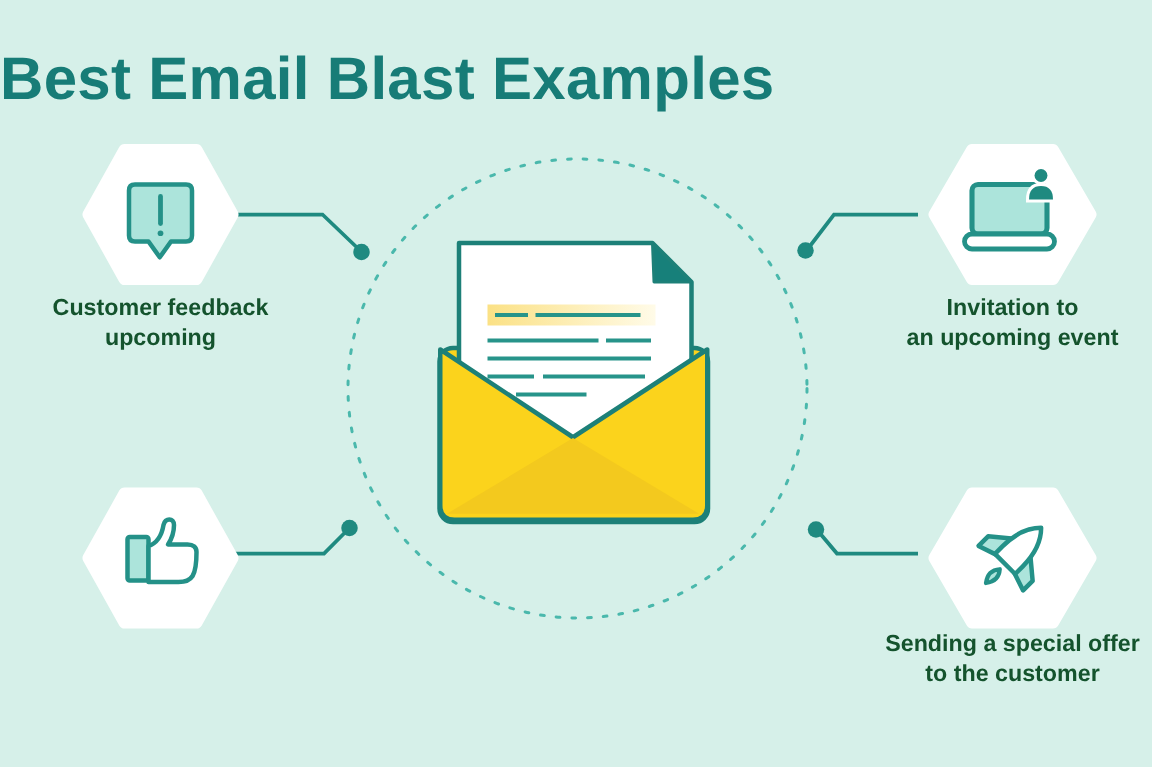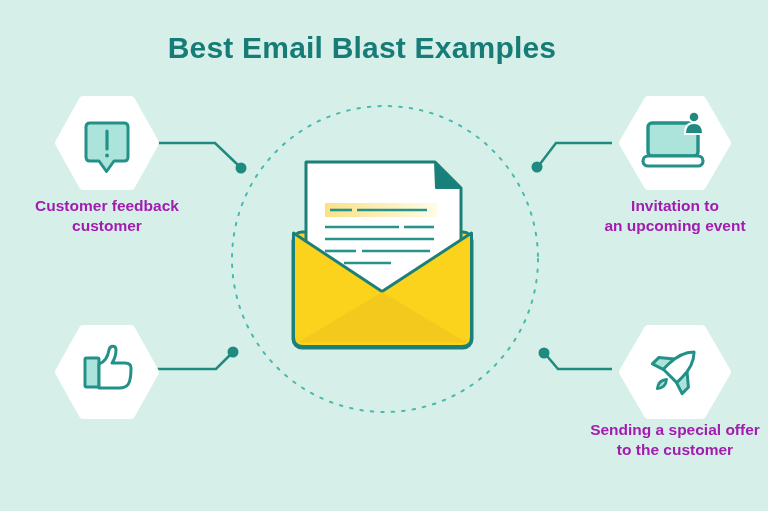--- a/index.html
+++ b/index.html
@@ -6,34 +6,34 @@
   body{font-family:"Liberation Sans","DejaVu Sans",sans-serif;}
   .canvas{
     position:relative;
     width:768px;height:511px;
     background:#d6f0e9;
     overflow:hidden;
   }
   .title{
     position:absolute;
     left:0;top:31px;width:724px;
-    text-align:center;
-    font-size:30px;
+    text-align:left;
+    font-size:40px;
     font-weight:700;
     letter-spacing:0.2px;
     color:#177c77;
   }
   .stage{position:absolute;left:0;top:0;}
   .label{
     position:absolute;
     text-align:center;
     font-size:15.5px;
     font-weight:700;
     line-height:20px;
-    color:#a21caf;
+    color:#14532d;
   }
   .label-tl{left:7px;top:196px;width:200px;}
   .label-tr{left:575px;top:196px;width:200px;}
   .label-bl{left:2px;top:420px;width:210px;}
   .label-br{left:575px;top:420px;width:200px;}
 </style>
 </head>
 <body>
 
 <div class="canvas">
@@ -119,21 +119,21 @@
         </g>
       </g>
 
       <path d="M293.5,233 L382,291.5 L471.5,233 L471.5,337 Q471.5,346.5 462,346.5 L303,346.5 Q293.5,346.5 293.5,337 Z" fill="#fbd31c" stroke="#1d8078" stroke-width="3" stroke-linejoin="round"></path>
       <path d="M382,292 L298,342.5 L466,342.5 Z" fill="#f3c91e"></path>
     </g>
   </svg>
 
   <div class="label label-tl">
     <div>Customer feedback</div>
-    <div>customer</div>
+    <div>upcoming</div>
   </div>
   <div class="label label-tr">
     <div>Invitation to</div>
     <div>an upcoming event</div>
   </div>
   <div class="label label-br">
     <div>Sending a special offer</div>
     <div>to the customer</div>
   </div>
 

